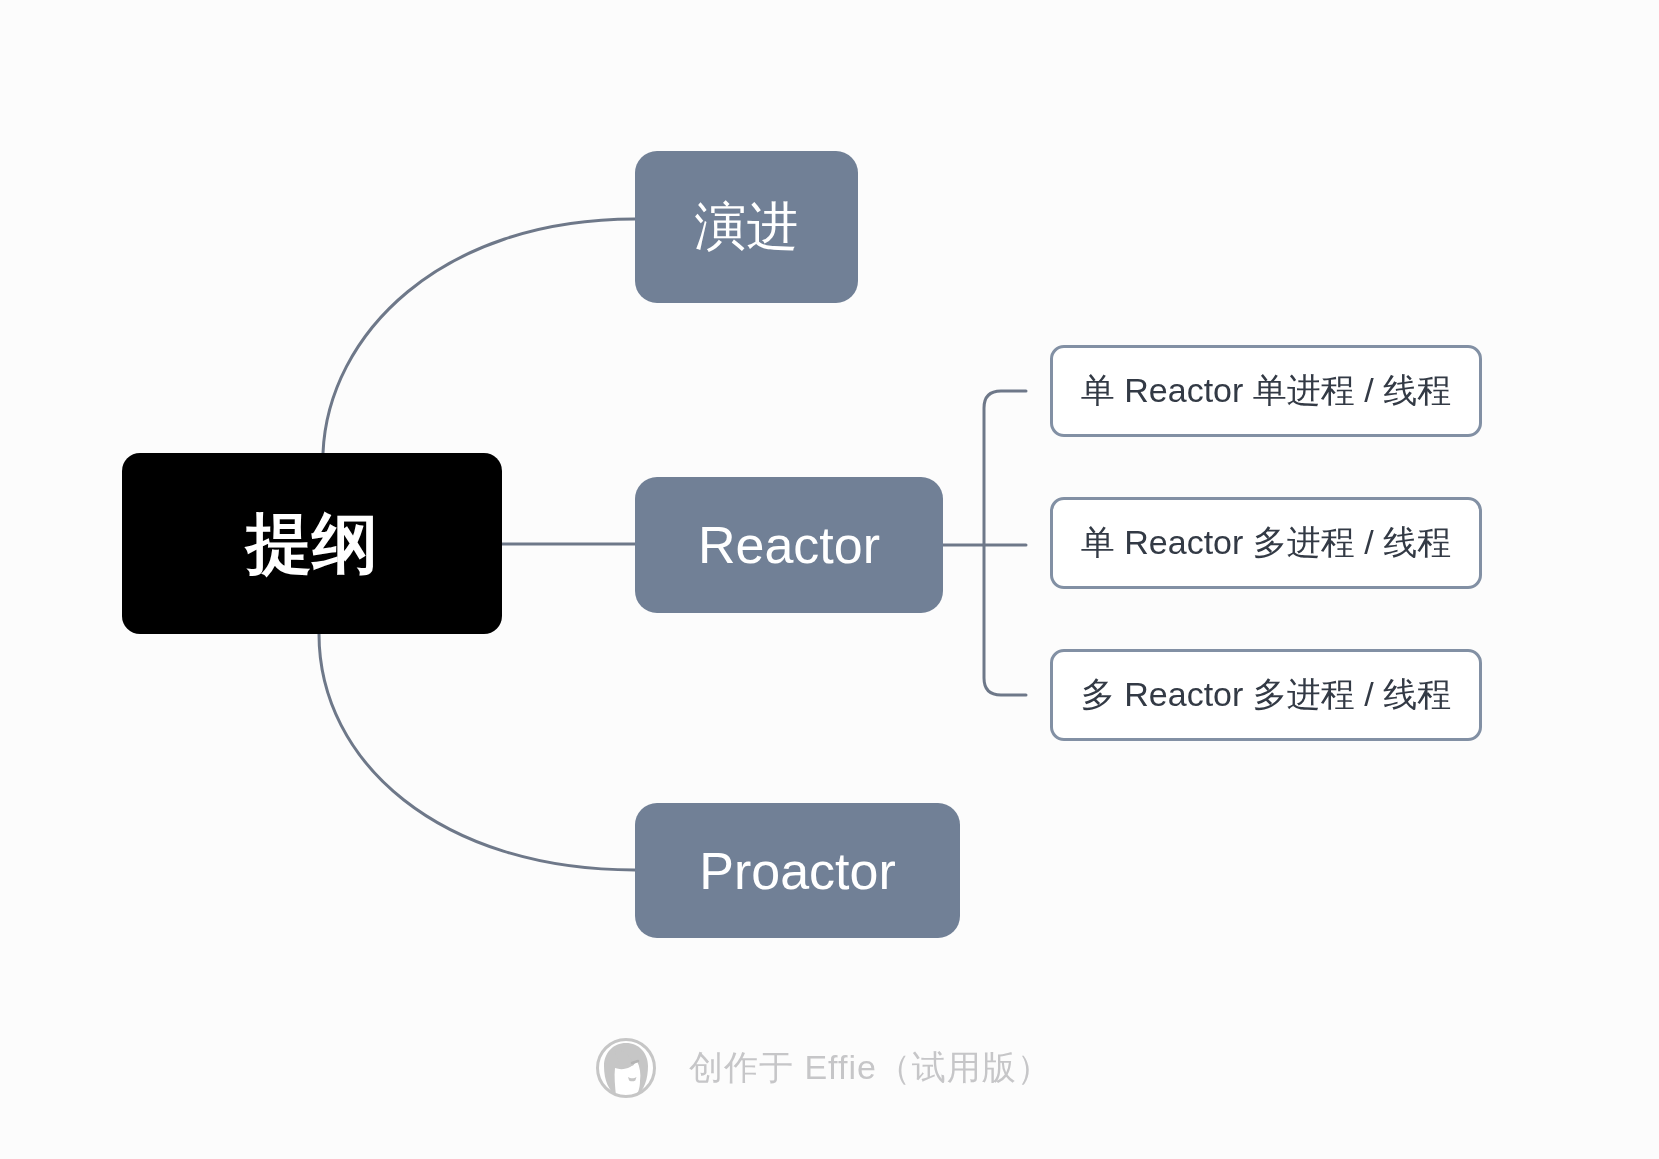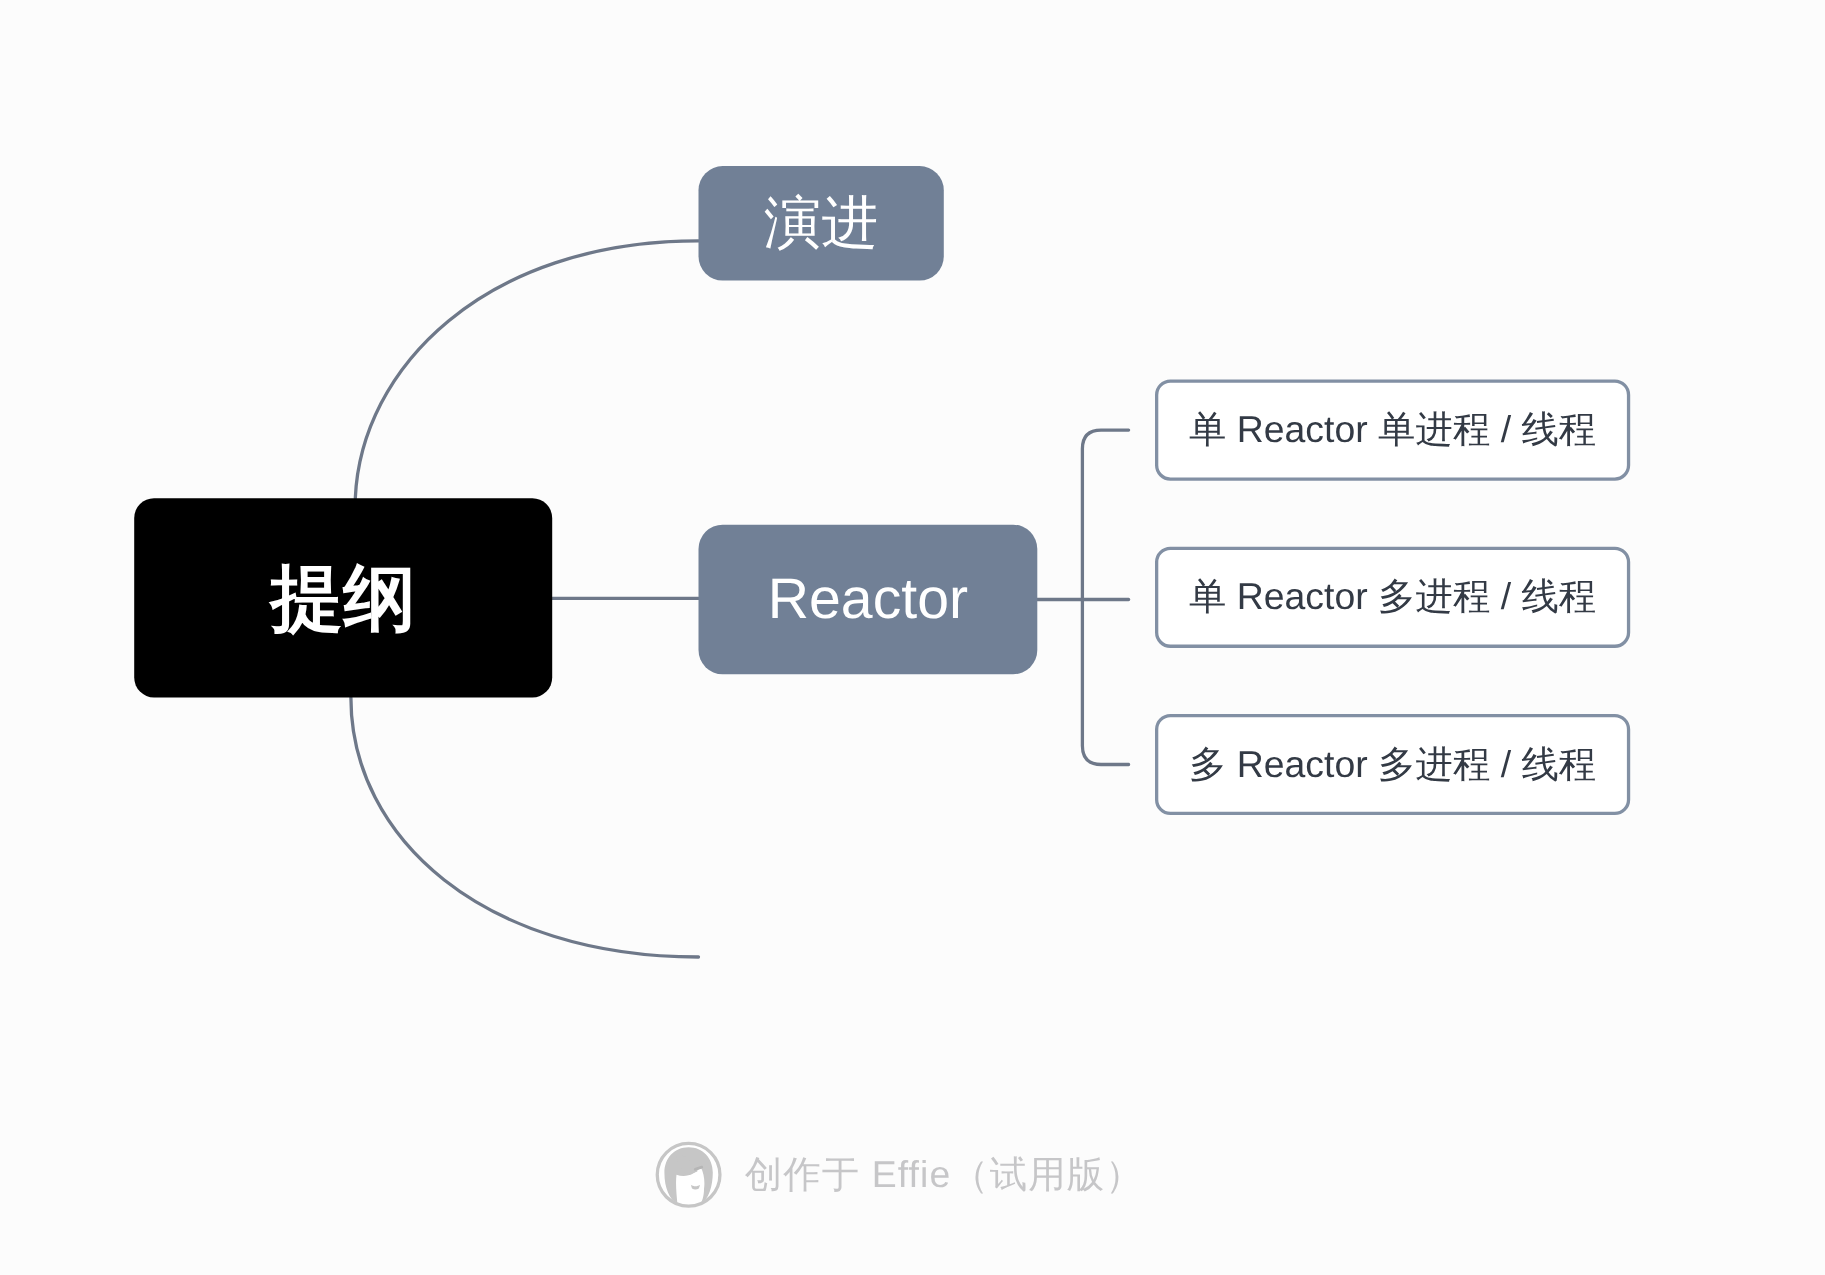--- a/index.html
+++ b/index.html
@@ -46,21 +46,21 @@
     font-size: 66px;
     font-weight: 700;
   }
   .node-branch {
     background: #718096;
     border-radius: 22px;
     color: #ffffff;
     font-size: 52px;
     font-weight: 400;
   }
-  .node-evolution { left: 635px; top: 151px; width: 223px; height: 104px; }
+  .node-evolution { left: 635px; top: 151px; width: 223px; height: 152px; }
   .node-reactor   { left: 635px; top: 477px; width: 308px; height: 136px; }
   .node-proactor  { left: 635px; top: 803px; width: 325px; height: 135px; }
   .node-leaf {
     left: 1026px;
     width: 432px; height: 92px;
     background: #ffffff;
     border: 3px solid #8290a4;
     border-radius: 14px;
     color: #333a45;
     font-size: 34px;
@@ -68,21 +68,21 @@
   }
   .node-leaf-1 { top: 345px; }
   .node-leaf-2 { top: 497px; }
   .node-leaf-3 { top: 649px; }
   .footer {
     position: absolute;
     left: 595px; top: 1037px;
     height: 62px;
     display: flex;
     align-items: center;
-    gap: 20px;
+    gap: 32px;
     user-select: none;
   }
   .footer .avatar { width: 62px; height: 62px; display: inline-block; }
   .footer .credit-text {
     color: #c6c6c8;
     font-size: 34px;
     letter-spacing: 1px;
     white-space: nowrap;
   }
 </style>
@@ -105,20 +105,23 @@
   </div>
 
   <div class="node node-branch node-evolution">
     <span>演进</span>
   </div>
 
   <div class="node node-branch node-reactor">
     <span>Reactor</span>
   </div>
 
+  <div class="node node-branch node-proactor">
+    <span>Proactor</span>
+  </div>
 
   <div class="node node-leaf node-leaf-1">
     <span>单 Reactor 单进程 / 线程</span>
   </div>
 
   <div class="node node-leaf node-leaf-2">
     <span>单 Reactor 多进程 / 线程</span>
   </div>
 
   <div class="node node-leaf node-leaf-3">

